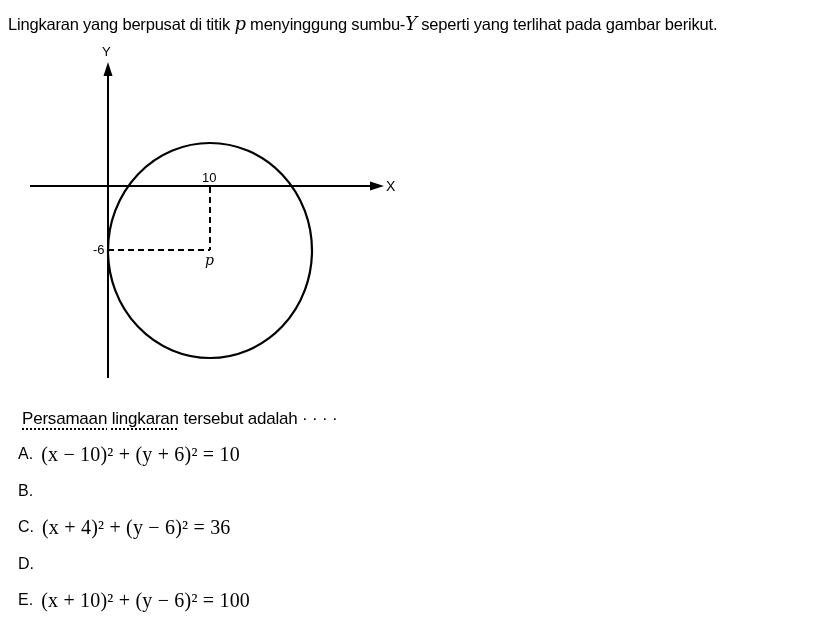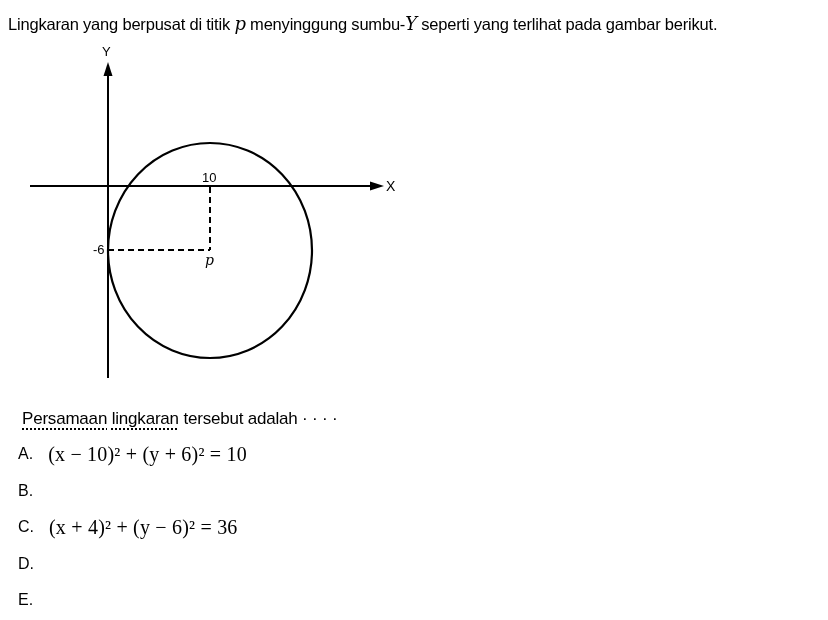--- a/index.html
+++ b/index.html
@@ -82,21 +82,20 @@
   }
   .opt-letter {
     font-family: "Liberation Sans", sans-serif;
     font-size: 16px;
     margin-right: 8px;
   }
   .opt-eq {
     font-family: "Liberation Serif", serif;
     font-size: 20px;
     letter-spacing: 0.2px;
-    margin-left: 7px;
   }
 </style>
 </head>
 <body>
 
 <div class="prompt">
   <span>Lingkaran yang berpusat di titik </span><span class="math-var">p</span><span> menyinggung sumbu-</span><span class="math-var">Y</span><span> seperti yang terlihat pada gambar berikut.</span>
 </div>
 
 <div class="figure">
@@ -135,14 +134,15 @@
   </div>
   <div class="option">
     <span class="opt-letter">C.</span>
     <span class="opt-eq">(x + 4)² + (y − 6)² = 36</span>
   </div>
   <div class="option">
     <span class="opt-letter">D.</span>
   </div>
   <div class="option">
     <span class="opt-letter">E.</span>
+    <span class="opt-eq">(x + 10)² + (y − 6)² = 100</span>
   </div>
 </div>
 
 </body></html>

